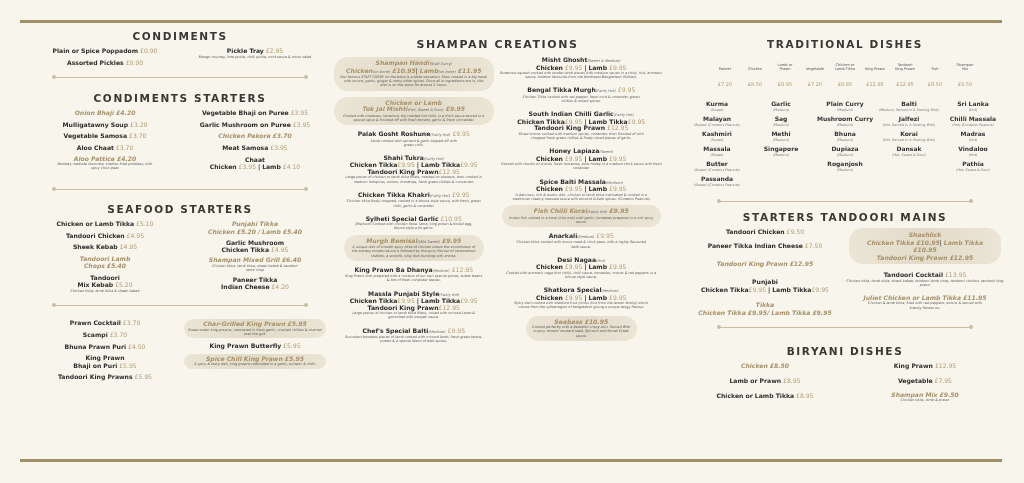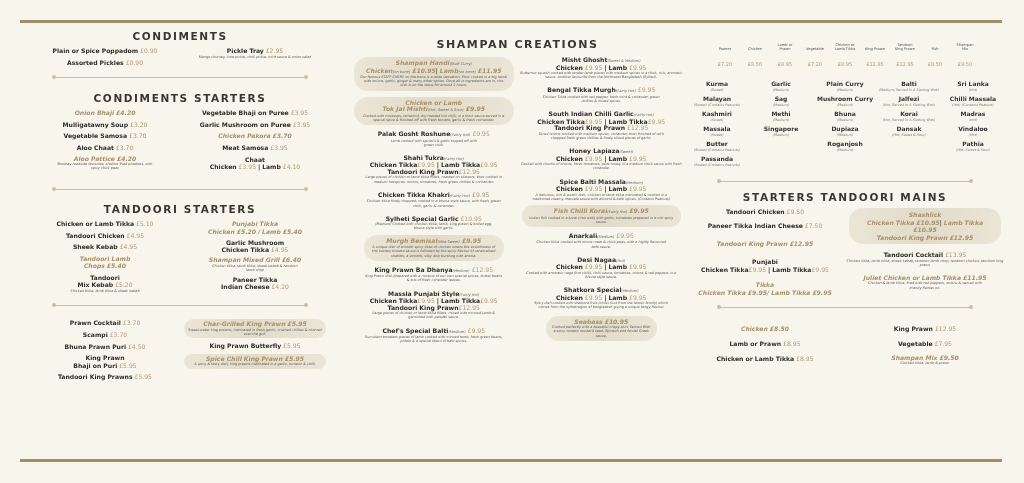--- a/index.html
+++ b/index.html
@@ -9,21 +9,21 @@
     font-family: "DejaVu Sans", sans-serif;
     color: #2b2b2b;
     position: relative;
   }
   .rule { position: absolute; left: 20px; width: 982px; height: 3px; background: #a08f68; }
   .rule.top { top: 20px; }
   .rule.bottom { top: 459px; }
 
   .col { position: absolute; top: 28px; }
   .col.left { left: 30px; width: 300px; }
-  .col.mid { left: 350px; width: 335px; }
+  .col.mid { left: 330px; width: 335px; }
   .col.right { left: 685px; width: 320px; }
 
   h2 {
     font-family: "DejaVu Sans", sans-serif;
     font-weight: bold;
     font-size: 10.5px;
     letter-spacing: 1.6px;
     text-align: center;
     color: #3a3632;
   }
@@ -108,21 +108,21 @@
           <span class="dish">Chicken</span> <span class="price">£3.95</span> <span class="dish">|</span> <span class="dish">Lamb</span> <span class="price">£4.10</span></div>
       </div>
     </div>
     <div class="divider" style="width:260px;margin-top:12px;">
         <span class="dot" style="left:2px"></span>
         <span class="dot" style="right:2px"></span>
       </div>
   </section>
 
   <section style="margin-top:10px;">
-    <h2>TANDOORI STARTERS</h2>
+    <h2>SEAFOOD STARTERS</h2>
     <div class="grid2" style="margin-top:5px;">
       <div>
         <div class="item"><span class="dish">Chicken or Lamb Tikka</span> <span class="price">£5.10</span></div>
         <div class="item"><span class="dish">Tandoori Chicken</span> <span class="price">£4.95</span></div>
         <div class="item"><span class="dish">Sheek Kebab</span> <span class="price">£4.95</span></div>
         <div class="item" style="line-height:7.5px;"><span class="ital">Tandoori Lamb</span><br><span class="ital">Chops</span> <span class="ital">£5.40</span></div>
         <div class="item" style="line-height:7.5px;"><span class="dish">Tandoori</span><br><span class="dish">Mix Kebab</span> <span class="price">£5.20</span>
           <span class="desc">Chicken tikka, lamb tikka &amp; sheek kebab</span></div>
       </div>
       <div>
@@ -220,20 +220,21 @@
         <span class="dish">Chicken</span> <span class="price">£9.95</span> <span class="dish">|</span> <span class="dish">Lamb</span> <span class="price">£9.95</span>
         <span class="desc" style="padding:0 12px;">Spicy dish cooked with shatkora fruit (citrus fruit from the lemon family) which comes from the sylhetregion of bangladesh giving a unique tangy flavour.</span></div>
       <div class="item pill" style="line-height:6.5px;margin:0 28px;"><span class="ital">Seabass</span> <span class="ital">£10.95</span>
         <span class="desc">Cooked perfectly with a beautiful crispy skin. Served With a spicy tomato mustard seed, Spinach and fennel Greek sauce.</span></div>
     </div>
   </div>
 </div>
 
 <div class="col right">
   <section style="margin-top:10px;">
+    <h2>TRADITIONAL DISHES</h2>
     <div class="trad-head" id="tradHead">
         <div class="h"><span class="n">Paneer</span><span class="p">£7.20</span></div>
         <div class="h"><span class="n">Chicken</span><span class="p">£8.50</span></div>
         <div class="h"><span class="n">Lamb or Prawn</span><span class="p">£8.95</span></div>
         <div class="h"><span class="n">Vegetable</span><span class="p">£7.20</span></div>
         <div class="h"><span class="n">Chicken or Lamb Tikka</span><span class="p">£8.95</span></div>
         <div class="h"><span class="n">King Prawn</span><span class="p">£12.95</span></div>
         <div class="h"><span class="n">Tandoori King Prawn</span><span class="p">£12.95</span></div>
         <div class="h"><span class="n">Fish</span><span class="p">£8.50</span></div>
         <div class="h"><span class="n">Shampan Mix</span><span class="p">£9.50</span></div>
@@ -328,20 +329,21 @@
       </div>
     </div>
   </section>
 
   <div class="divider" style="width:260px;margin:4px auto 0;">
       <span class="dot" style="left:2px"></span>
       <span class="dot" style="right:2px"></span>
     </div>
 
   <section style="margin-top:14px;">
+    <h2>BIRYANI DISHES</h2>
     <div class="grid2" style="margin-top:5px;">
       <div>
         <div class="item" style="margin-bottom:7px;"><span class="ital">Chicken</span> <span class="ital">£8.50</span></div>
         <div class="item" style="margin-bottom:7px;"><span class="dish">Lamb or Prawn</span> <span class="price">£8.95</span></div>
         <div class="item"><span class="dish">Chicken or Lamb Tikka</span> <span class="price">£8.95</span></div>
       </div>
       <div>
         <div class="item" style="margin-bottom:7px;"><span class="dish">King Prawn</span> <span class="price">£12.95</span></div>
         <div class="item" style="margin-bottom:7px;"><span class="dish">Vegetable</span> <span class="price">£7.95</span></div>
         <div class="item" style="line-height:6px;"><span class="ital">Shampan Mix</span> <span class="ital">£9.50</span>

